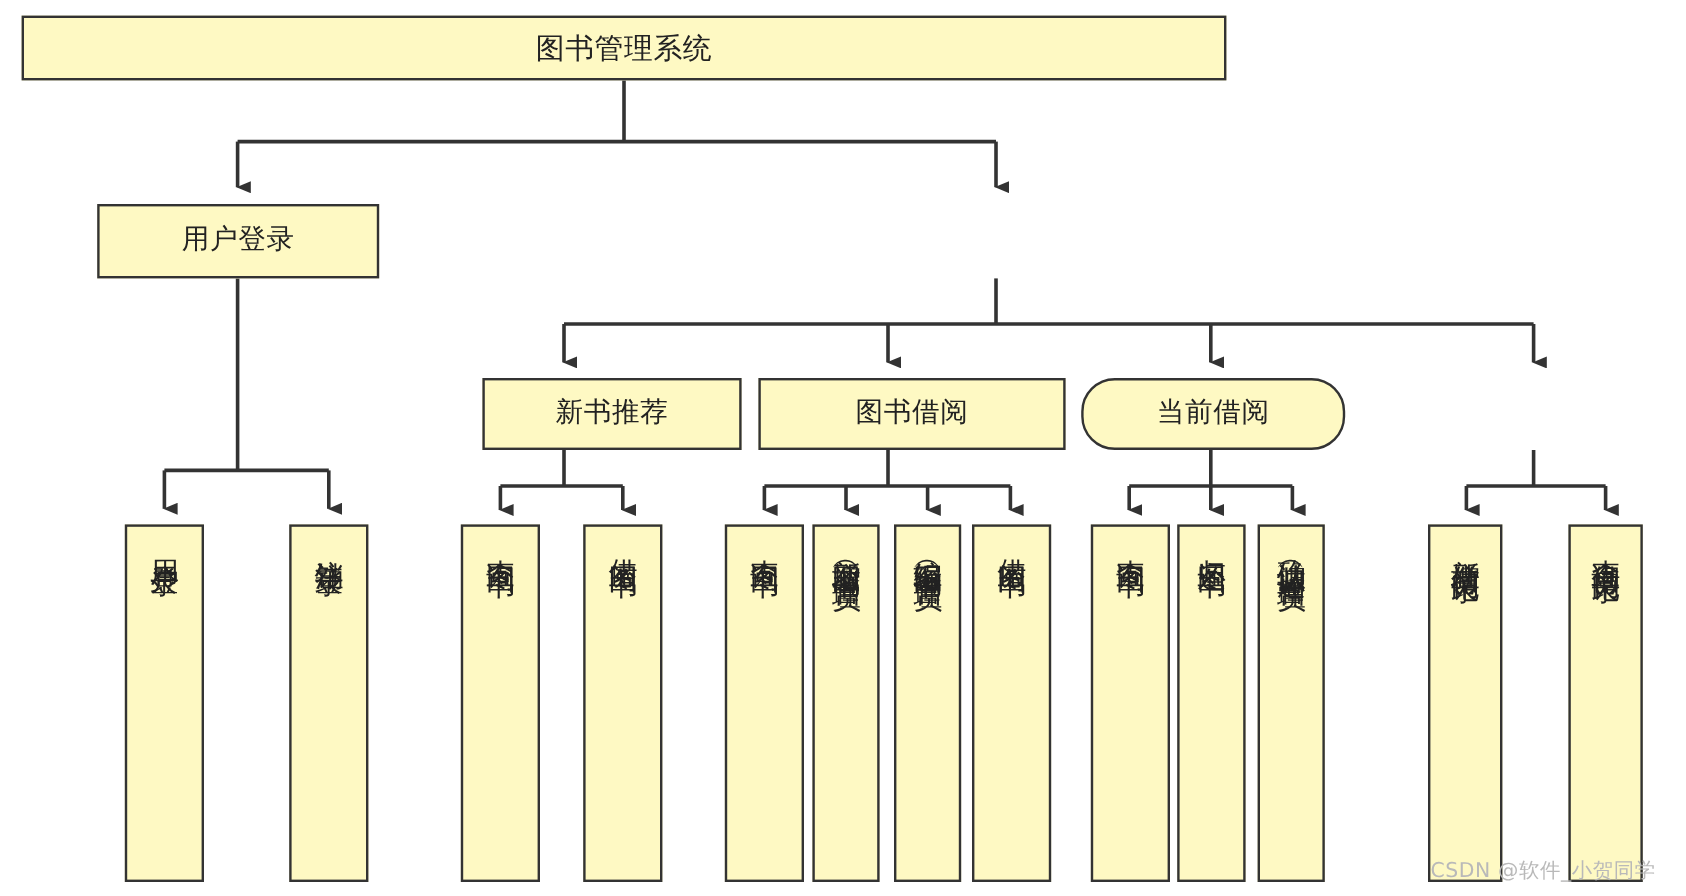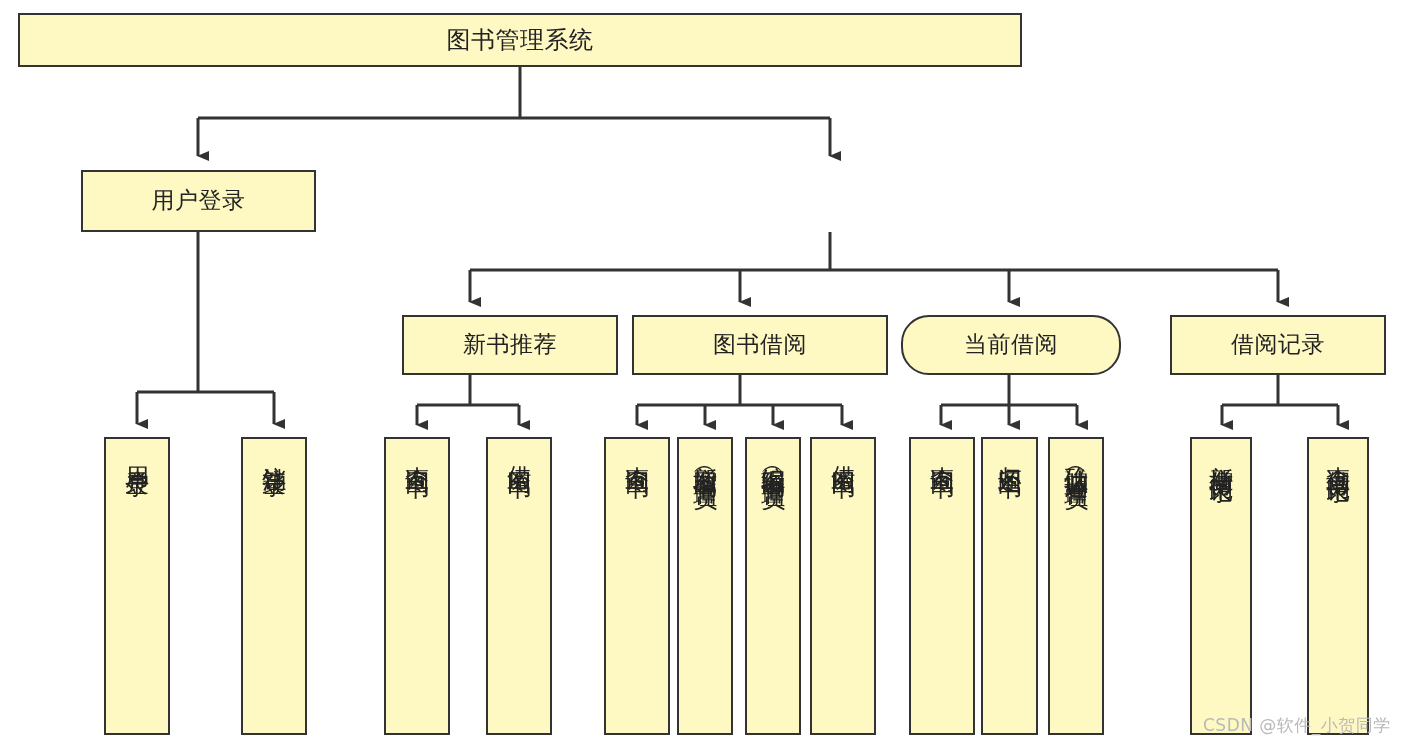--- a/index.html
+++ b/index.html
@@ -138,23 +138,20 @@
 
   <div class="node horizontal" style="left:362px; top:315px; width:216px; height:60px;margin-left:40px;">
     <span class="label">新书推荐</span>
   </div>
   <div class="node horizontal" style="left:632px; top:315px; width:256px; height:60px;">
     <span class="label">图书借阅</span>
   </div>
   <div class="node horizontal" style="left:901px; top:315px; width:220px; height:60px;border-radius:28px;">
     <span class="label">当前借阅</span>
   </div>
-  <div class="node horizontal" style="left:1170px; top:315px; width:216px; height:60px;">
-    <span class="label">借阅记录</span>
-  </div>
 
   <div class="node vertical" style="left:104px; top:437px; width:66px; height:298px;">
     <span class="label">用户登录</span>
   </div>
   <div class="node vertical" style="left:241px; top:437px; width:66px; height:298px;">
     <span class="label">注销登录</span>
   </div>
 
   <div class="node vertical" style="left:384px; top:437px; width:66px; height:298px;">
     <span class="label">查询图书</span>
@@ -186,15 +183,15 @@
     <span class="label">确认归还（管理员）</span>
   </div>
 
   <div class="node vertical" style="left:1190px; top:437px; width:62px; height:298px;">
     <span class="label">新增借阅记录</span>
   </div>
   <div class="node vertical" style="left:1307px; top:437px; width:62px; height:298px;">
     <span class="label">查询借阅记录</span>
   </div>
 
-  <div class="watermark" style="left:1192px; top:714px;padding-left:11px;">CSDN @软件_小贺同学</div>
+  <div class="watermark" style="left:1192px; top:714px;">CSDN @软件_小贺同学</div>
 
 </div>
 
 </body></html>

